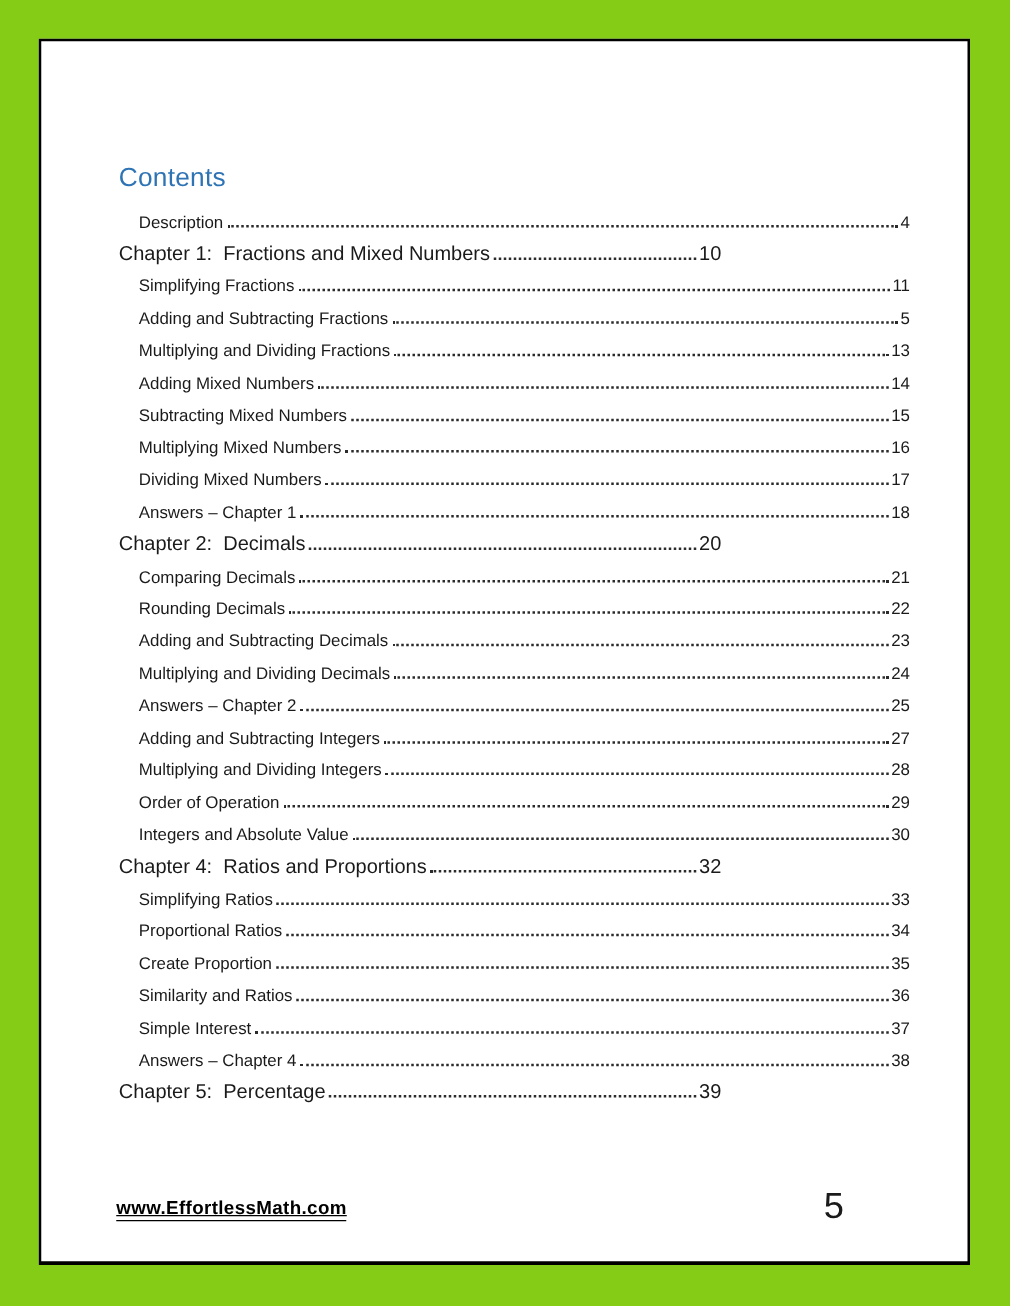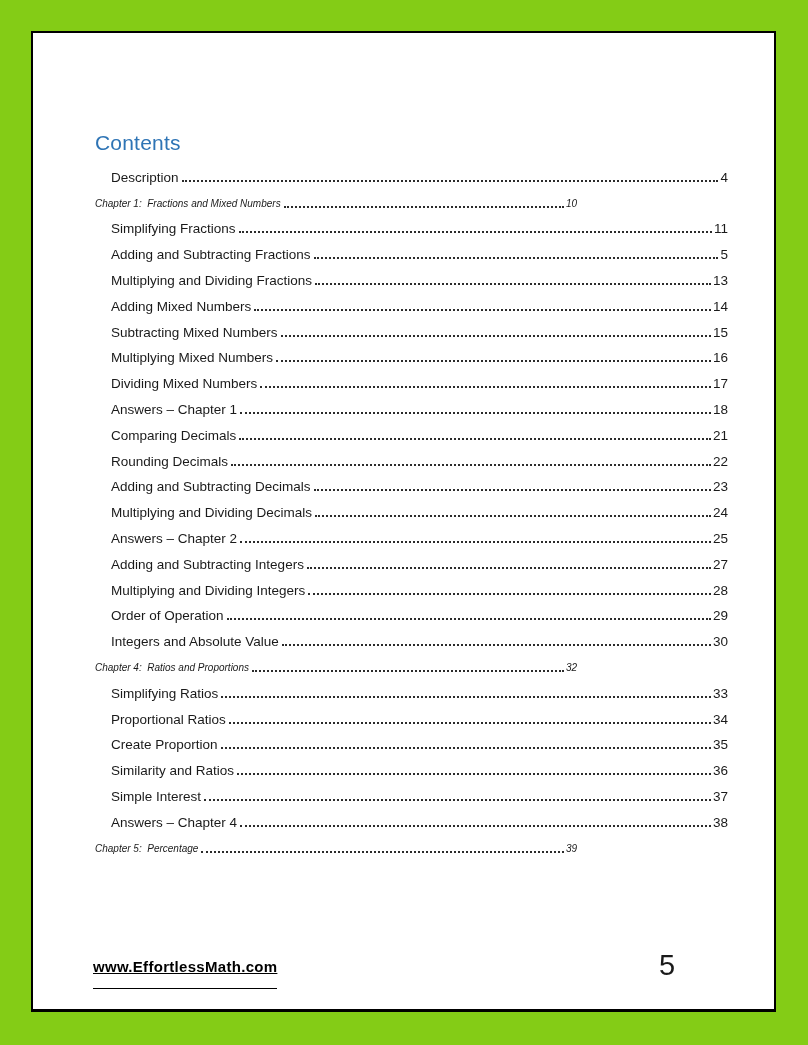--- a/index.html
+++ b/index.html
@@ -45,22 +45,21 @@
   }
   .toc-row {
     display: flex;
     align-items: flex-end;
     height: 25.8px;
     font-size: 13.5px;
     width: 100%;
   }
   .toc-row.chapter {
     width: 482px;
-    font-size: 10px;
-    font-style: italic;
+    font-size: 16px;
   }
   .toc-row.section {
     padding-left: 16px;
     text-align: center;
   }
   .toc-label {
     white-space: pre;
     line-height: 17px;
     flex: 0 0 auto;
   }
@@ -76,21 +75,21 @@
   }
   .footer-site {
     position: absolute;
     left: 60px;
     top: 925px;
     font-size: 15px;
     font-weight: bold;
     letter-spacing: 0.3px;
     text-decoration: underline;
     border-bottom: 1px solid #000;
-    padding-bottom: 13px;
+    padding-bottom: 1px;
     color: #000000;
   }
   .footer-page-number {
     position: absolute;
     left: 626px;
     top: 916px;
     width: 40px;
     font-size: 29px;
     font-weight: normal;
     color: #1a1a1a;
@@ -148,20 +147,25 @@
         <div class="toc-row section">
           <span class="toc-label">Dividing Mixed Numbers</span>
           <span class="toc-dots"></span>
           <span class="toc-page">17</span>
         </div>
         <div class="toc-row section">
           <span class="toc-label">Answers – Chapter 1</span>
           <span class="toc-dots"></span>
           <span class="toc-page">18</span>
         </div>
+        <div class="toc-row chapter">
+          <span class="toc-label">Chapter 2:  Decimals</span>
+          <span class="toc-dots"></span>
+          <span class="toc-page">20</span>
+        </div>
         <div class="toc-row section">
           <span class="toc-label">Comparing Decimals</span>
           <span class="toc-dots"></span>
           <span class="toc-page">21</span>
         </div>
         <div class="toc-row section">
           <span class="toc-label">Rounding Decimals</span>
           <span class="toc-dots"></span>
           <span class="toc-page">22</span>
         </div>

